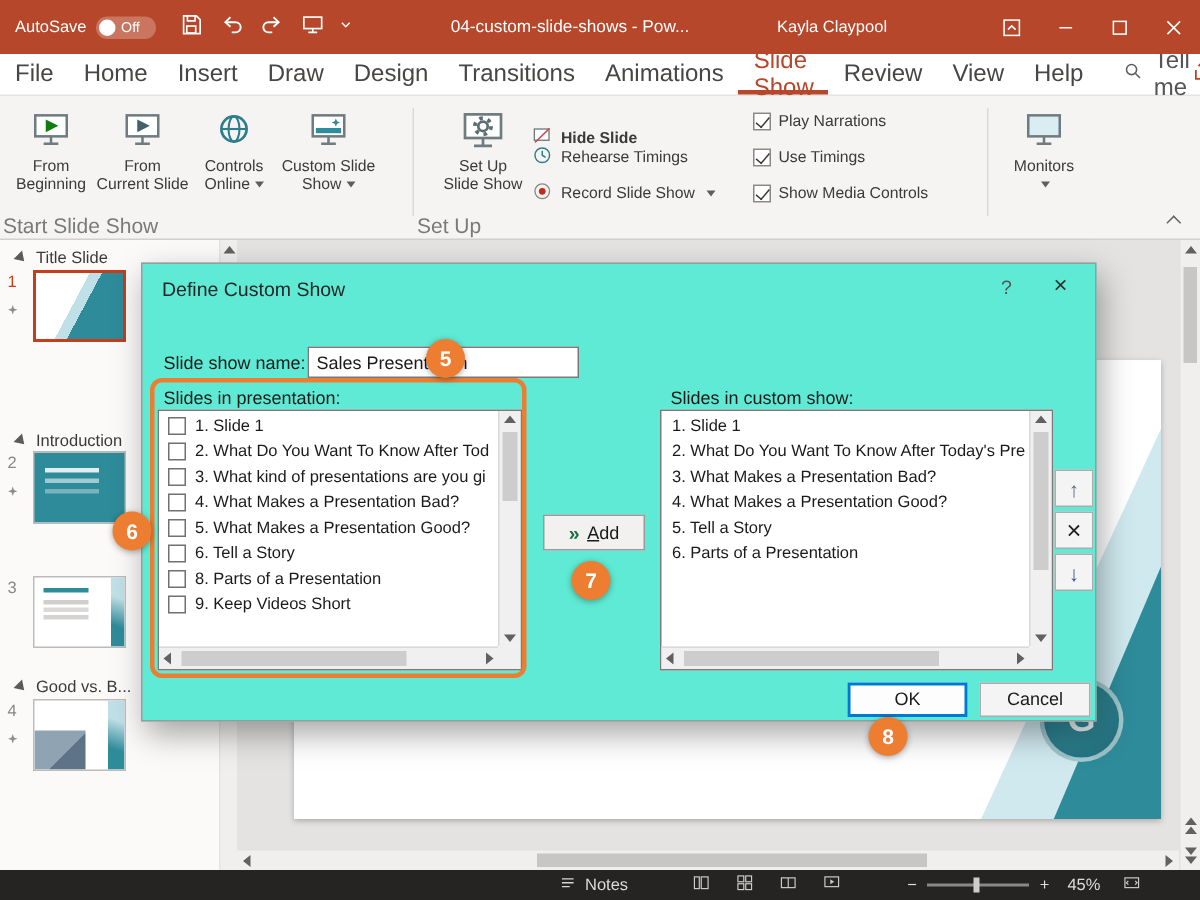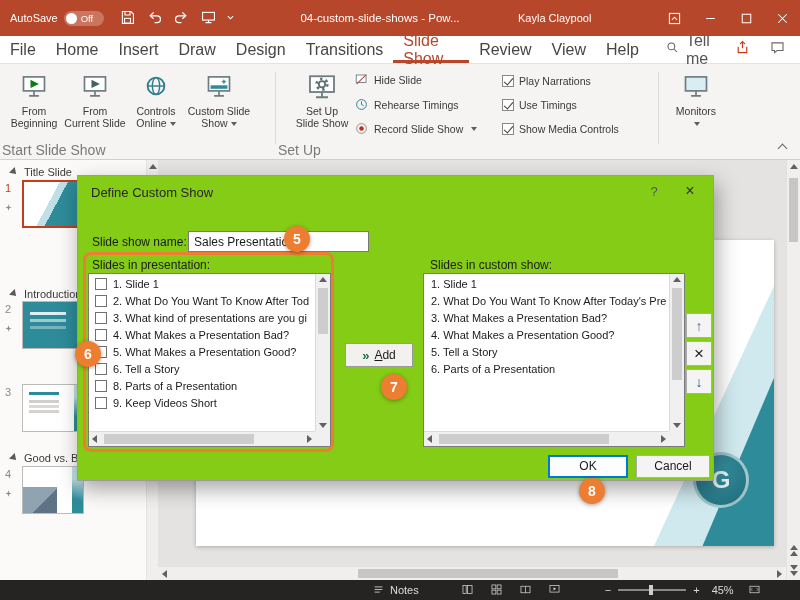--- a/index.html
+++ b/index.html
@@ -92,21 +92,21 @@
   .notes { display:flex; align-items:center; gap:5px; margin-left:372px; }
   .views { display:flex; gap:16px; margin-left:42px; }
   .sbtn { display:flex; align-items:center; }
   .zoomc { display:flex; align-items:center; gap:7px; margin-left:44px; }
   .ztrack { position:relative; width:68px; height:2px; background:#8A8886; display:inline-block; }
   .zthumb { position:absolute; left:31px; top:-4px; width:4px; height:10px; background:#CFCDCB; }
   .zpct { margin-left:12px; }
   .fit { margin-left:14px; margin-right:8px; }
 
   
-  .dialog { position:absolute; left:77px; top:175px; width:637px; height:306px; background:#84cc16; border:1px solid #9B9B9B; box-shadow:3px 8px 20px rgba(0,0,0,.35); z-index:20; font-size:12px; color:#1A1A1A; }
+  .dialog { position:absolute; left:94px; top:175px; width:637px; height:306px; background:#5eead4; border:1px solid #9B9B9B; box-shadow:3px 8px 20px rgba(0,0,0,.35); z-index:20; font-size:12px; color:#1A1A1A; }
   .dlg-title { position:absolute; left:13px; top:9px; font-size:13px; color:#262626; }
   .dlg-help { position:absolute; right:46px; top:6px; width:26px; height:20px; text-align:center; color:#555; font-size:13px; line-height:20px; }
   .dlg-close { position:absolute; right:8px; top:4px; width:30px; height:22px; text-align:center; color:#333; font-size:16px; line-height:22px; }
   .dlg-name-label { position:absolute; left:14px; top:59px; }
   .dlg-name-input { position:absolute; left:110px; top:55px; width:181px; height:21px; border:1px solid #7A7A7A; padding:3px 5px; font-size:12px; background:#fff; white-space:nowrap; overflow:hidden; }
   .list-label { position:absolute; top:82px; }
   .list-label.left { left:14px; } .list-label.right { left:352px; }
   .listbox { position:absolute; top:97px; height:174px; border:1px solid #7A7A7A; background:#fff; }
   .listbox.left { left:10px; width:243px; } .listbox.right { left:345px; width:262px; }
   .listbox::after { content:""; position:absolute; right:0; bottom:0; width:15px; height:15px; background:#F0F0F0; }
@@ -213,20 +213,21 @@
 </div>
 
 <div class="tabrow">
   <div id="tabs" style="display:flex">
       <div class="tab">File</div>
       <div class="tab">Home</div>
       <div class="tab">Insert</div>
       <div class="tab">Draw</div>
       <div class="tab">Design</div>
       <div class="tab">Transitions</div>
+      <div class="tab">Animations</div>
       <div class="tab active">Slide Show</div>
       <div class="tab">Review</div>
       <div class="tab">View</div>
       <div class="tab">Help</div>
     </div>
   <div class="tellme">
     <span><svg width="15" height="15" viewBox="0 0 20 20" fill="none" xmlns="http://www.w3.org/2000/svg">
           <circle cx="8.5" cy="8.5" r="4.5" stroke="#5F5E5C" stroke-width="1.4"></circle>
           <path d="M12 12l4 4" stroke="#5F5E5C" stroke-width="1.4"></path>
         </svg></span>
@@ -314,21 +315,21 @@
               <circle cx="10" cy="8.8" r="3.6" stroke="#5B6E73" stroke-width="1.7" stroke-dasharray="1.6 2.2"></circle>
             </svg>
           </span>
           <div class="lbl">
             <span>Set Up</span>
             <span>Slide Show</span>
           </div>
         </div>
       </div>
     <div id="setupsmall">
-        <div class="smallbtn" style="top: 6px;">
+        <div class="smallbtn" style="top: 18px; font-weight: bold;">
           <span><svg width="15" height="15" viewBox="0 0 20 20" fill="none" xmlns="http://www.w3.org/2000/svg">
               <rect x="3" y="4" width="13" height="10" stroke="#6E7B80" stroke-width="1.2" fill="#fff"></rect>
               <path d="M3.5 16L16.5 3.5" stroke="#C0504D" stroke-width="1.4"></path>
             </svg></span>
           <span>Hide Slide</span>
         </div>
         <div class="smallbtn" style="top: 31px;">
           <span><svg width="15" height="15" viewBox="0 0 20 20" fill="none" xmlns="http://www.w3.org/2000/svg">
               <circle cx="10" cy="10" r="6.5" stroke="#2E7D8C" stroke-width="1.3"></circle>
               <path d="M10 6v4l3 1.8" stroke="#2E7D8C" stroke-width="1.3"></path>

